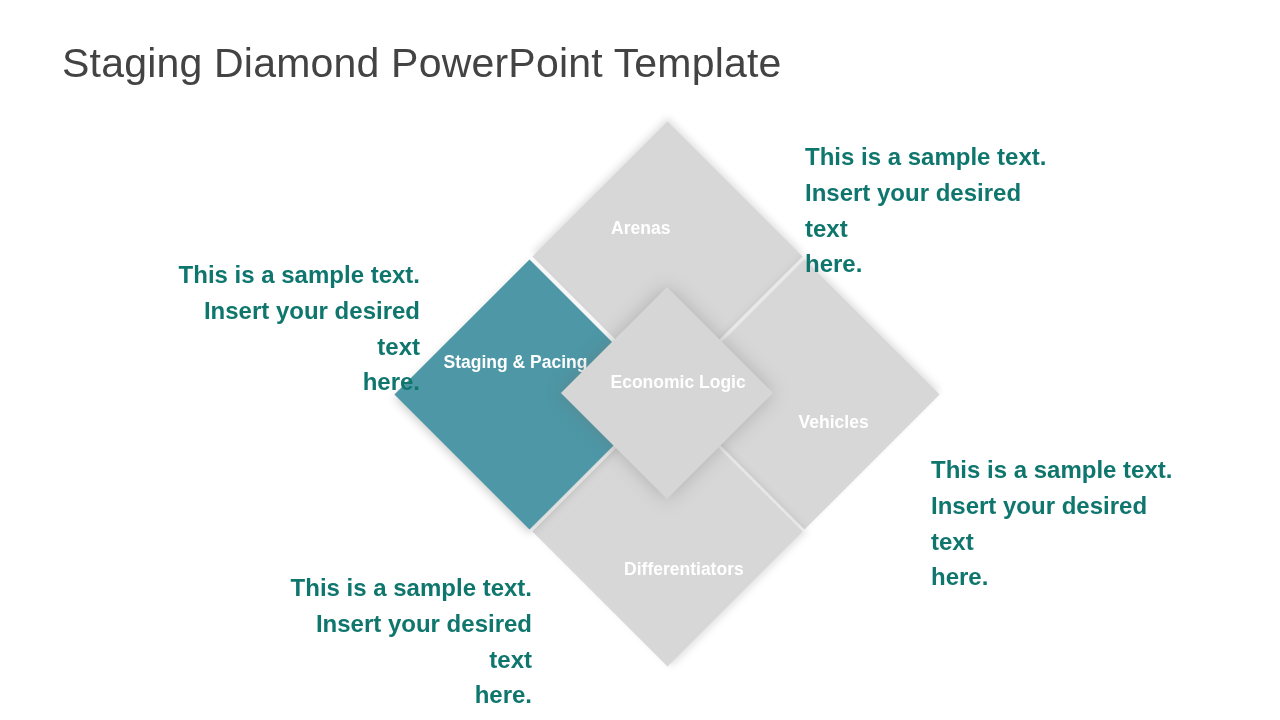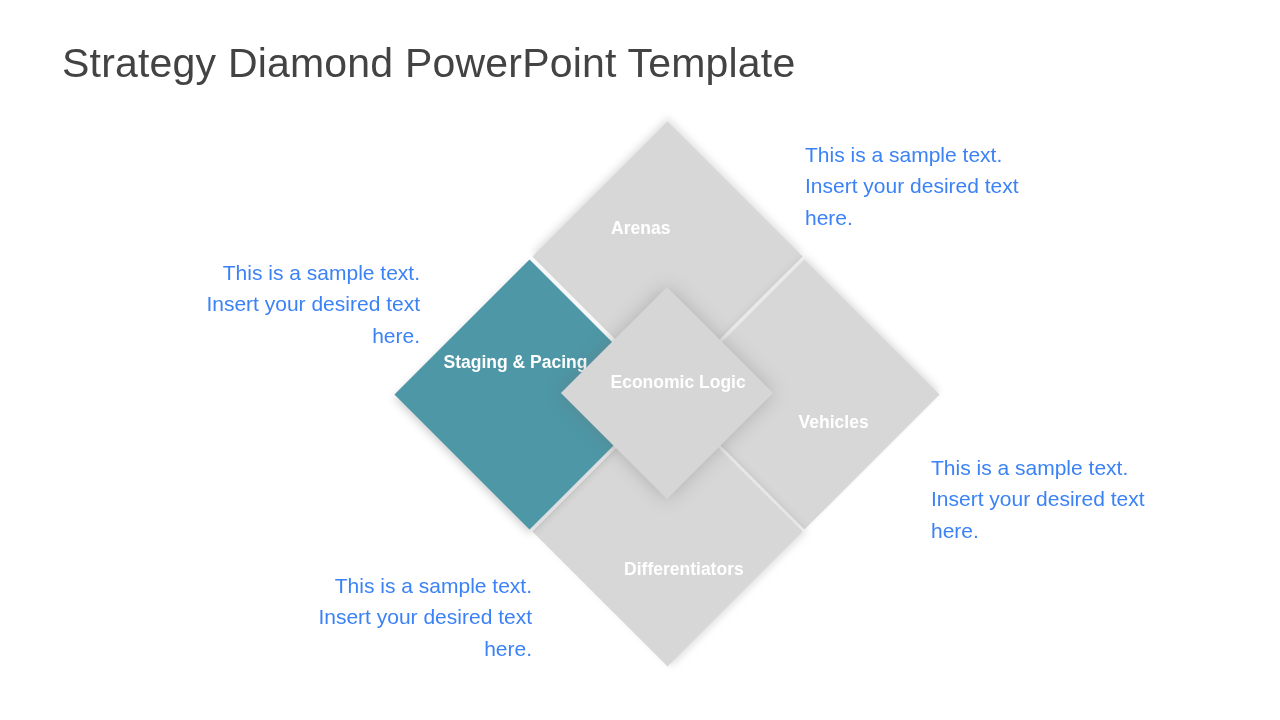--- a/index.html
+++ b/index.html
@@ -109,23 +109,23 @@
   }
   .center-diamond .quad-label {
     top: 49px;
     left: 0px;
     transform: rotate(-45deg);
   }
 
   
   .sample-text {
     position: absolute;
-    color: #3b82f6;
-    font-size: 21px;
-    font-weight: 400;
+    color: #0f766e;
+    font-size: 24px;
+    font-weight: 700;
     line-height: 1.49;
     white-space: pre-line;
   }
   .align-left  { text-align: left; }
   .align-right { text-align: right; }
 
   #txt-arenas {
     left: 805px;
     top: 139px;
     width: 255px;
@@ -142,21 +142,21 @@
   }
   #txt-differentiators {
     left: 282px;
     top: 570px;
     width: 250px;
   }
 </style>
 </head>
 <body>
 
-<div id="page-title">Strategy Diamond PowerPoint Template</div>
+<div id="page-title">Staging Diamond PowerPoint Template</div>
 
 <div id="diagram">
 
   <div class="quad quad-top" style="background: rgb(215, 215, 215);">
     <div class="quad-label">Arenas</div>
   </div>
 
   <div class="quad quad-right" style="background: rgb(215, 215, 215);">
     <div class="quad-label">Vehicles</div>
   </div>

